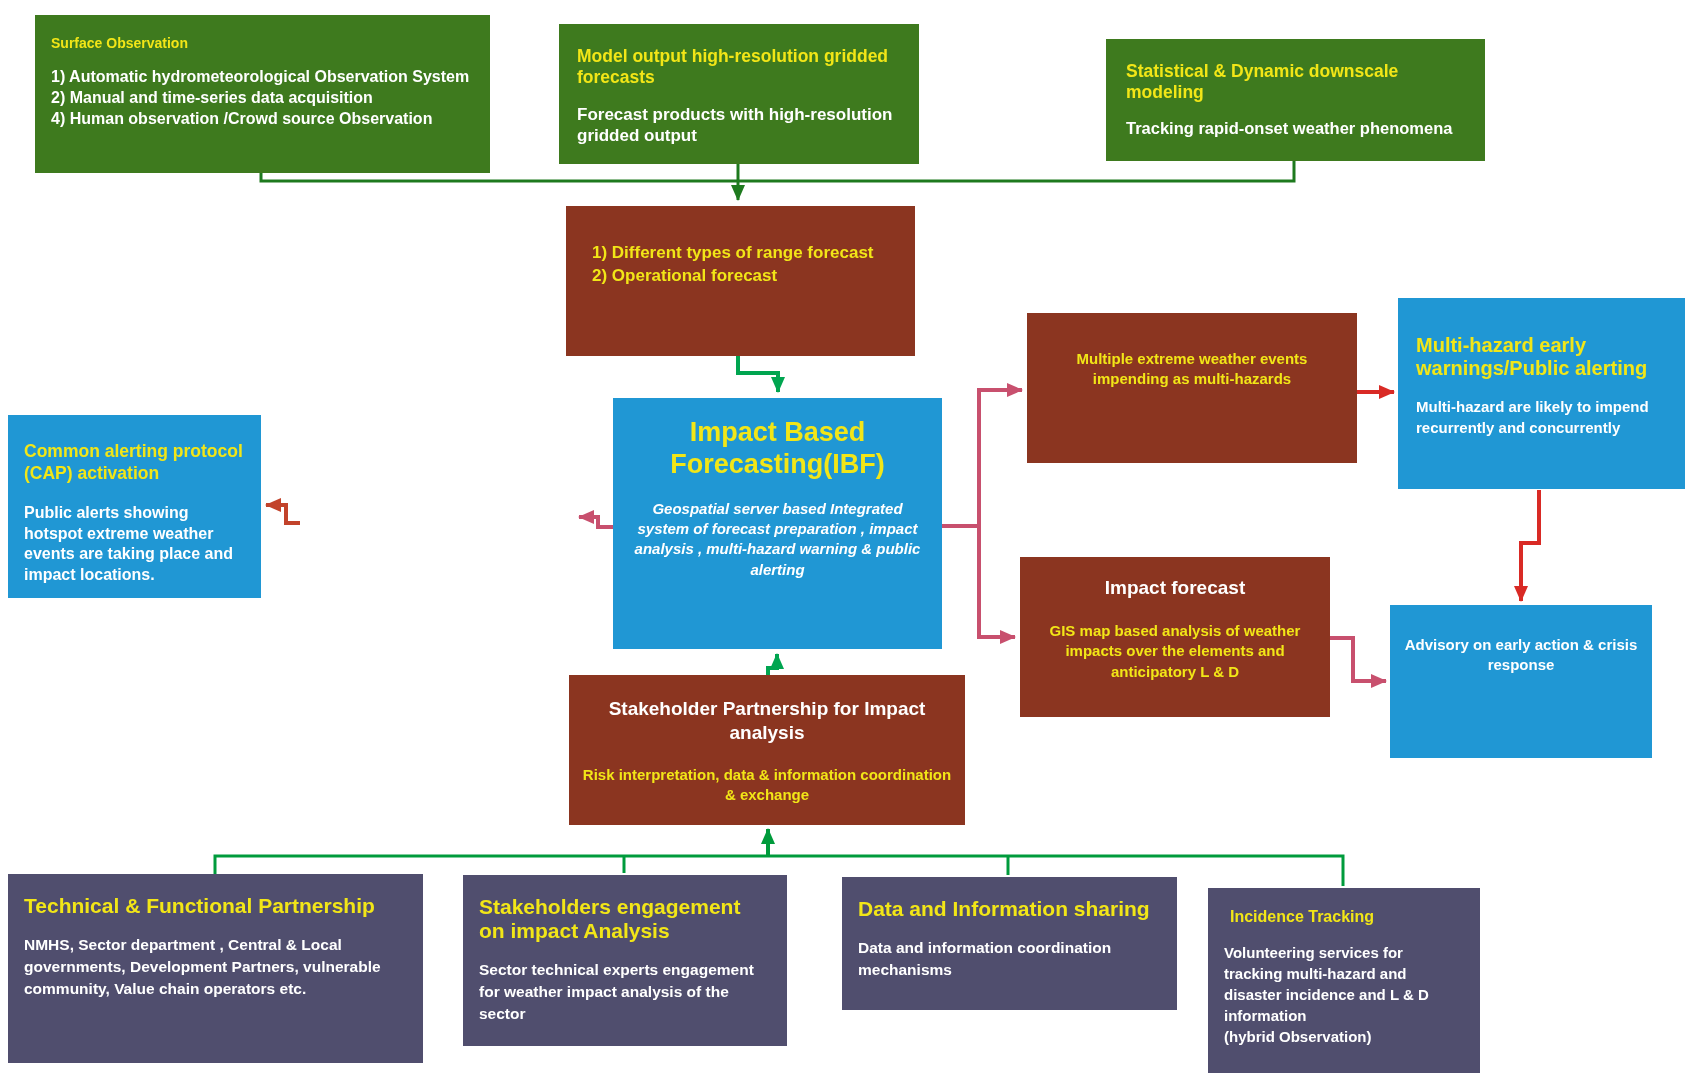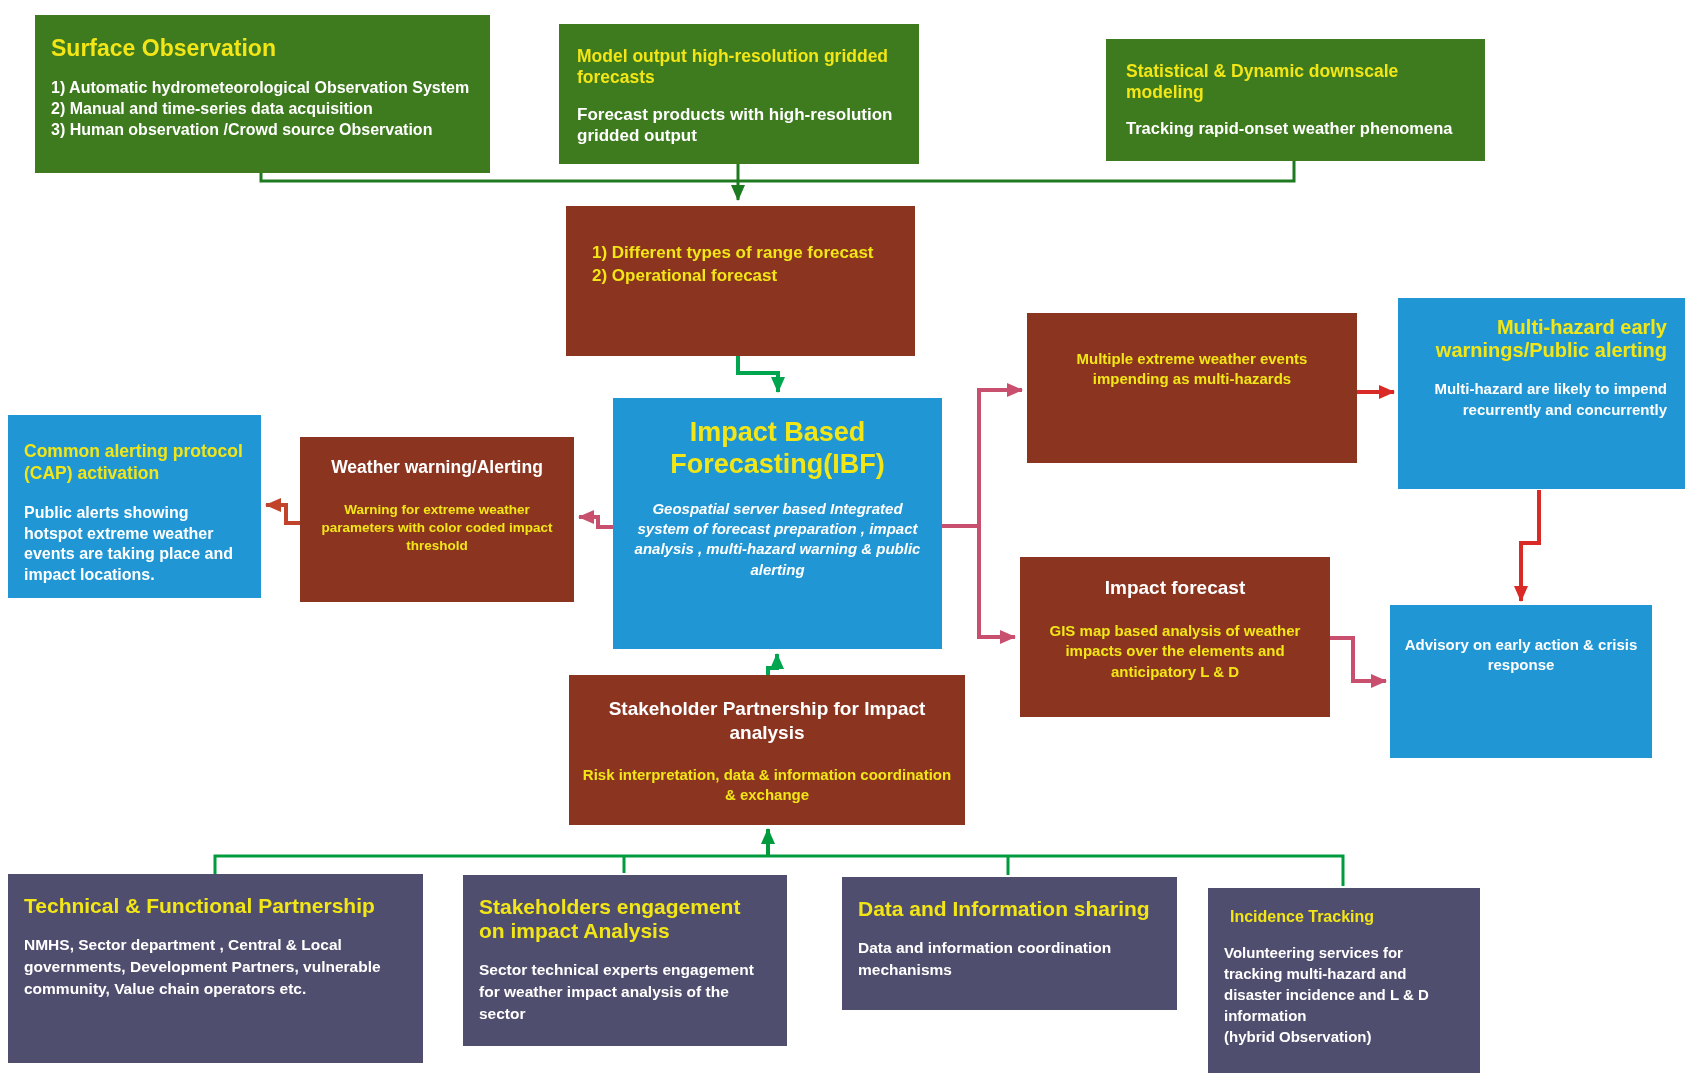--- a/index.html
+++ b/index.html
@@ -13,21 +13,21 @@
   .maroon{background:#8B3520;}
   .blue{background:#2097D4;}
   .slate{background:#504E6E;}
   .title-y{color:#F2E617;font-weight:bold;}
   .title-w{color:#ffffff;font-weight:bold;}
   .body-w{color:#ffffff;font-weight:bold;}
   .body-y{color:#F2E617;font-weight:bold;}
   .center{text-align:center;}
   
   .n-surface{padding:20px 16px;}
-  .n-surface .title{font-size:23px;}
+  .n-surface .title{font-size:14px;}
   .n-surface .items{margin-top:16px;font-size:16px;line-height:1.3;}
   .n-model{padding:22px 18px;}
   .n-model .title{font-size:17.5px;line-height:1.2;}
   .n-model .body{margin-top:16px;font-size:17px;line-height:1.25;}
   .n-stat{padding:22px 20px;}
   .n-stat .title{font-size:17.5px;line-height:1.2;}
   .n-stat .body{margin-top:16px;font-size:16.5px;}
   .n-wf{padding:14px 20px;}
   .n-wf .title{font-size:21px;}
   .n-wf .items{margin-top:22px;font-size:17px;line-height:1.35;text-align:left;padding-left:6px;}
@@ -36,21 +36,21 @@
   .n-ibf .body{margin-top:18px;font-size:15px;line-height:1.35;font-style:italic;font-weight:bold;}
   .n-warn{padding:20px 14px;}
   .n-warn .title{font-size:17.5px;line-height:1.25;}
   .n-warn .body{margin-top:22px;font-size:13.5px;line-height:1.35;}
   .n-cap{padding:26px 16px;}
   .n-cap .title{font-size:17.5px;line-height:1.25;}
   .n-cap .body{margin-top:18px;font-size:16px;line-height:1.3;}
   .n-mhews{padding:18px 14px;}
   .n-mhews .title{font-size:18.5px;line-height:1.25;}
   .n-mhews .body{margin-top:18px;font-size:15px;line-height:1.35;}
-  .n-mha{padding:18px 18px;text-align:right;}
+  .n-mha{padding:36px 18px;}
   .n-mha .title{font-size:20px;line-height:1.15;}
   .n-mha .body{margin-top:16px;font-size:15px;line-height:1.4;}
   .n-if{padding:20px 14px;}
   .n-if .title{font-size:19px;}
   .n-if .body{margin-top:22px;font-size:15px;line-height:1.35;}
   .n-ea{padding:16px 12px;}
   .n-ea .title{font-size:21px;line-height:1.25;}
   .n-ea .body{margin-top:14px;font-size:15px;line-height:1.35;}
   .n-sp{padding:22px 10px;}
   .n-sp .title{font-size:19px;line-height:1.25;}
@@ -112,21 +112,21 @@
     <path d="M624,856 L624,873" fill="none" stroke="#009B3C" stroke-width="3"></path>
     <path d="M1008,856 L1008,875" fill="none" stroke="#009B3C" stroke-width="3"></path>
     <path d="M768,856 L768,829" fill="none" stroke="#009B3C" stroke-width="4" marker-end="url(#ah-bus)"></path>
   </svg>
 
   <div class="node green n-surface" style="left:35px;top:15px;width:455px;height:158px;">
     <div class="title title-y">Surface Observation</div>
     <div class="items body-w">
       <div>1) Automatic hydrometeorological Observation System</div>
       <div>2) Manual and time-series data acquisition</div>
-      <div>3) Human observation /Crowd source Observation</div>
+      <div>4) Human observation /Crowd source Observation</div>
     </div>
   </div>
 
   <div class="node green n-model" style="left:559px;top:24px;width:360px;height:140px;">
     <div class="title title-y">Model output high-resolution gridded forecasts</div>
     <div class="body body-w">Forecast products with high-resolution gridded output</div>
   </div>
 
   <div class="node green n-stat" style="left:1106px;top:39px;width:379px;height:122px;">
     <div class="title title-y">Statistical &amp; Dynamic downscale modeling</div>
@@ -138,24 +138,20 @@
       <div>1) Different types of range forecast</div>
       <div>2) Operational forecast</div>
     </div>
   </div>
 
   <div class="node blue n-ibf center" style="left:613px;top:398px;width:329px;height:251px;">
     <div class="title title-y">Impact Based Forecasting(IBF)</div>
     <div class="body">Geospatial server based Integrated system of forecast preparation , impact analysis , multi-hazard warning &amp; public alerting</div>
   </div>
 
-  <div class="node maroon n-warn center" style="left:300px;top:437px;width:274px;height:165px;">
-    <div class="title title-w">Weather warning/Alerting</div>
-    <div class="body body-y">Warning for extreme weather parameters with color coded impact threshold</div>
-  </div>
 
   <div class="node blue n-cap" style="left:8px;top:415px;width:253px;height:183px;">
     <div class="title title-y">Common alerting protocol (CAP) activation</div>
     <div class="body body-w">Public alerts showing hotspot extreme weather events are taking place and impact locations.</div>
   </div>
 
   <div class="node maroon n-mhews center" style="left:1027px;top:313px;width:330px;height:150px;">
     <div class="body body-y">Multiple extreme weather  events impending as  multi-hazards</div>
   </div>
 

